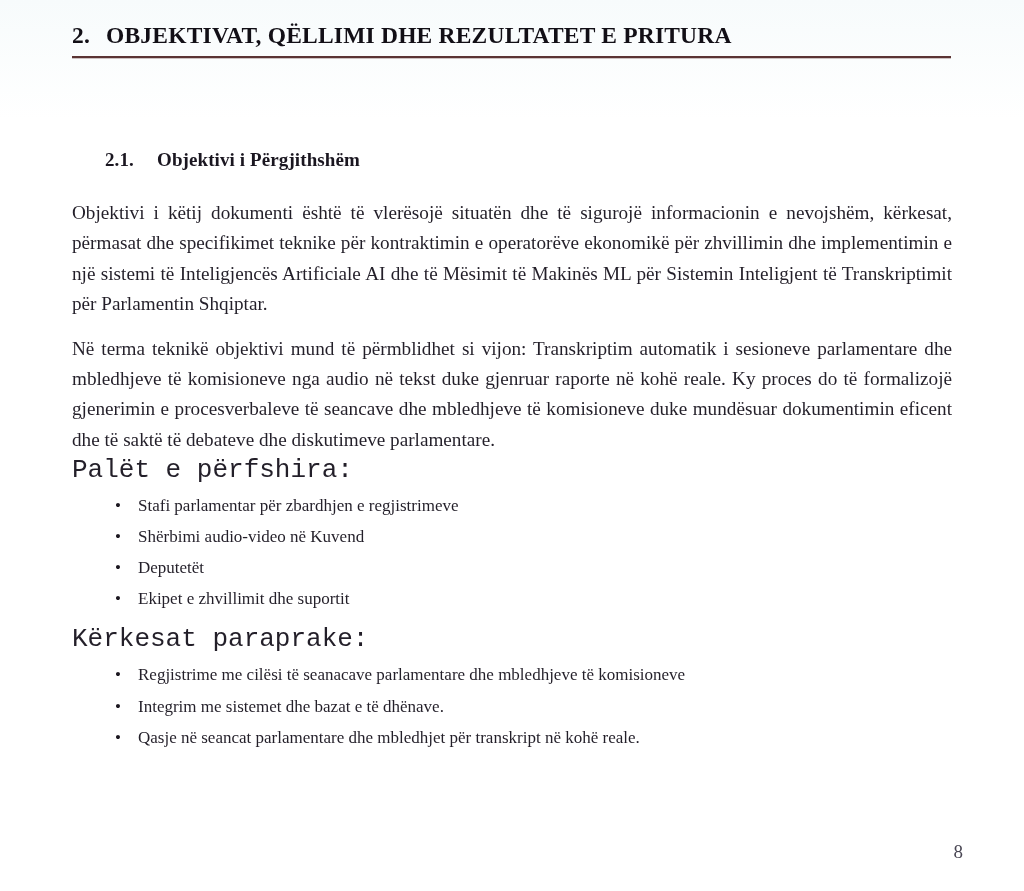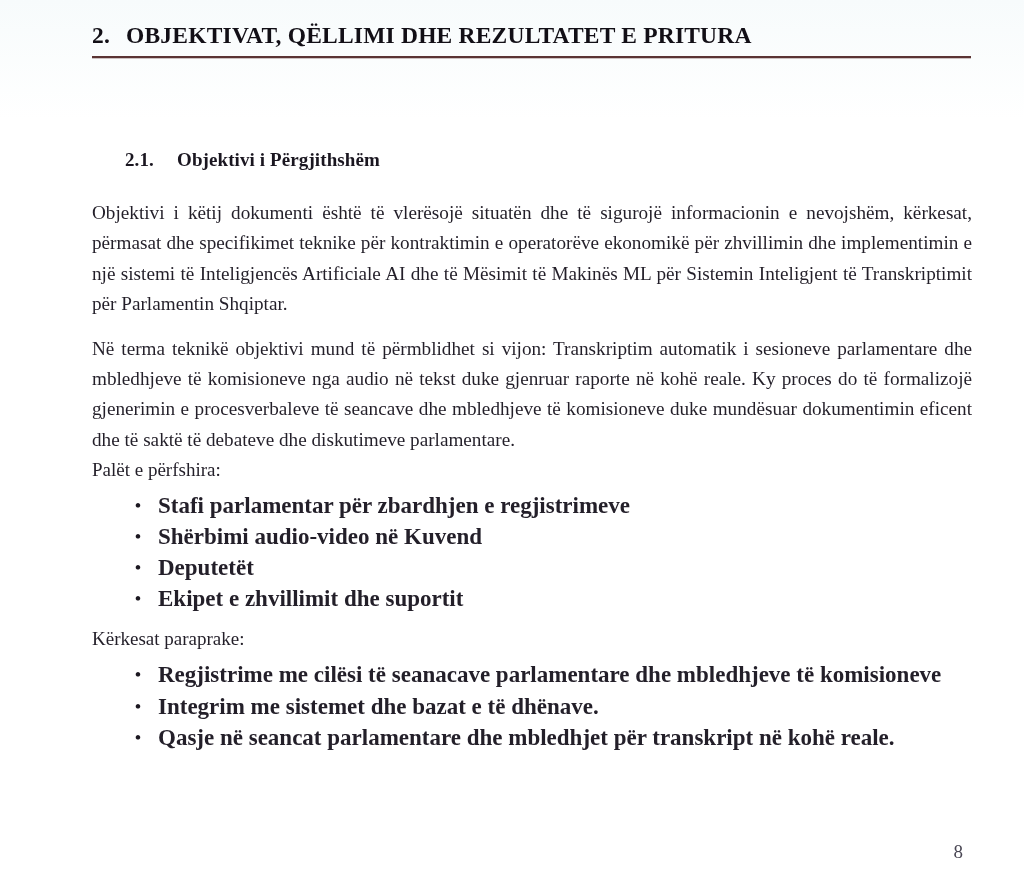--- a/index.html
+++ b/index.html
@@ -20,21 +20,21 @@
   
   .page {
     position: absolute;
     inset: 0;
     background:
       linear-gradient(180deg, #f7fbfc 0px, #ffffff 120px, #ffffff 100%);
   }
 
   .content {
     position: absolute;
-    left: 92px;
+    left: 72px;
     top: 0;
     width: 880px;
   }
 
   
   .section-heading {
     margin: 0;
     padding: 22px 0 0 0;
     font-size: 23.5px;
     font-weight: bold;
@@ -85,44 +85,44 @@
   
   ul.bullets {
     margin: 0;
     padding: 0;
     list-style: none;
   }
   ul.bullets li {
     position: relative;
     margin: 0;
     padding: 0 0 0 66px;
-    font-size: 23px;
+    font-size: 17px;
     line-height: 31px;
     color: #231f29;
-    font-weight: bold;
   }
   ul.bullets li::before {
     content: "\2022";
     position: absolute;
     left: 43px;
     top: 0;
     font-size: 17px;
     line-height: 31px;
     color: #1b1720;
   }
   ul.bullets.list-one { padding-top: 5px; }
   ul.bullets.list-one li { line-height: 31px; }
   ul.bullets.list-two { padding-top: 5px; }
   ul.bullets.list-two li { padding-bottom: 0; line-height: 31.5px; }
   ul.bullets.list-two li.wrap { line-height: 31px; }
 
   .label-line {
-    font-size: 19px;
+    font-size: 26px;
     line-height: 30px;
     color: #231f29;
+    font-family: Liberation Mono, monospace;
   }
   .label-line.parties { padding-top: 0; }
   .label-line.prereq { padding-top: 10px; }
 
   
   .page-number {
     position: absolute;
     right: 61px;
     bottom: 28px;
     font-size: 19px;

